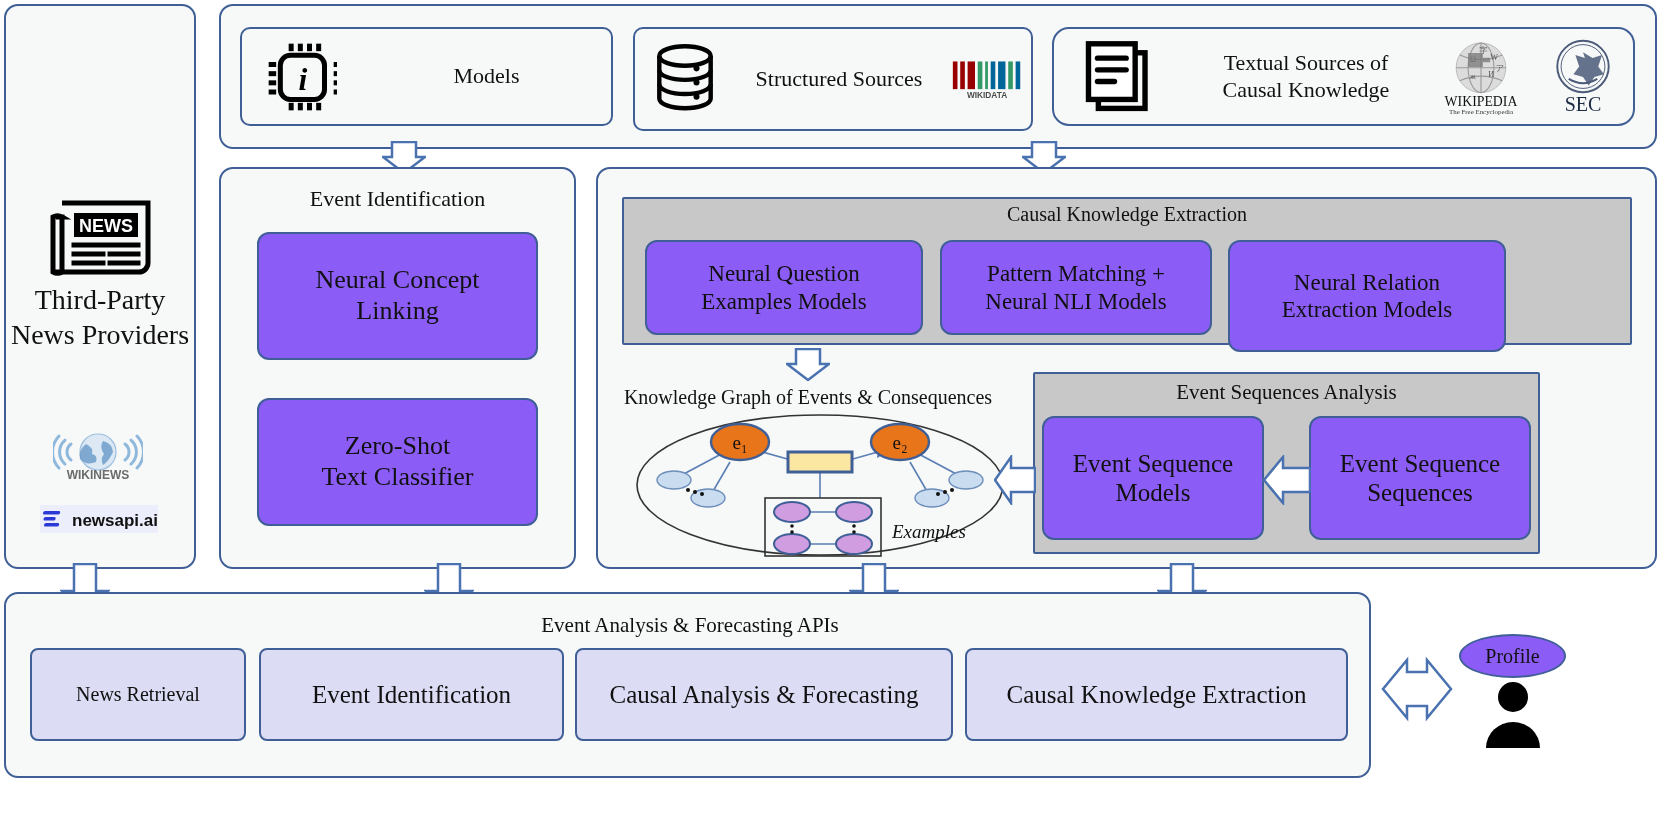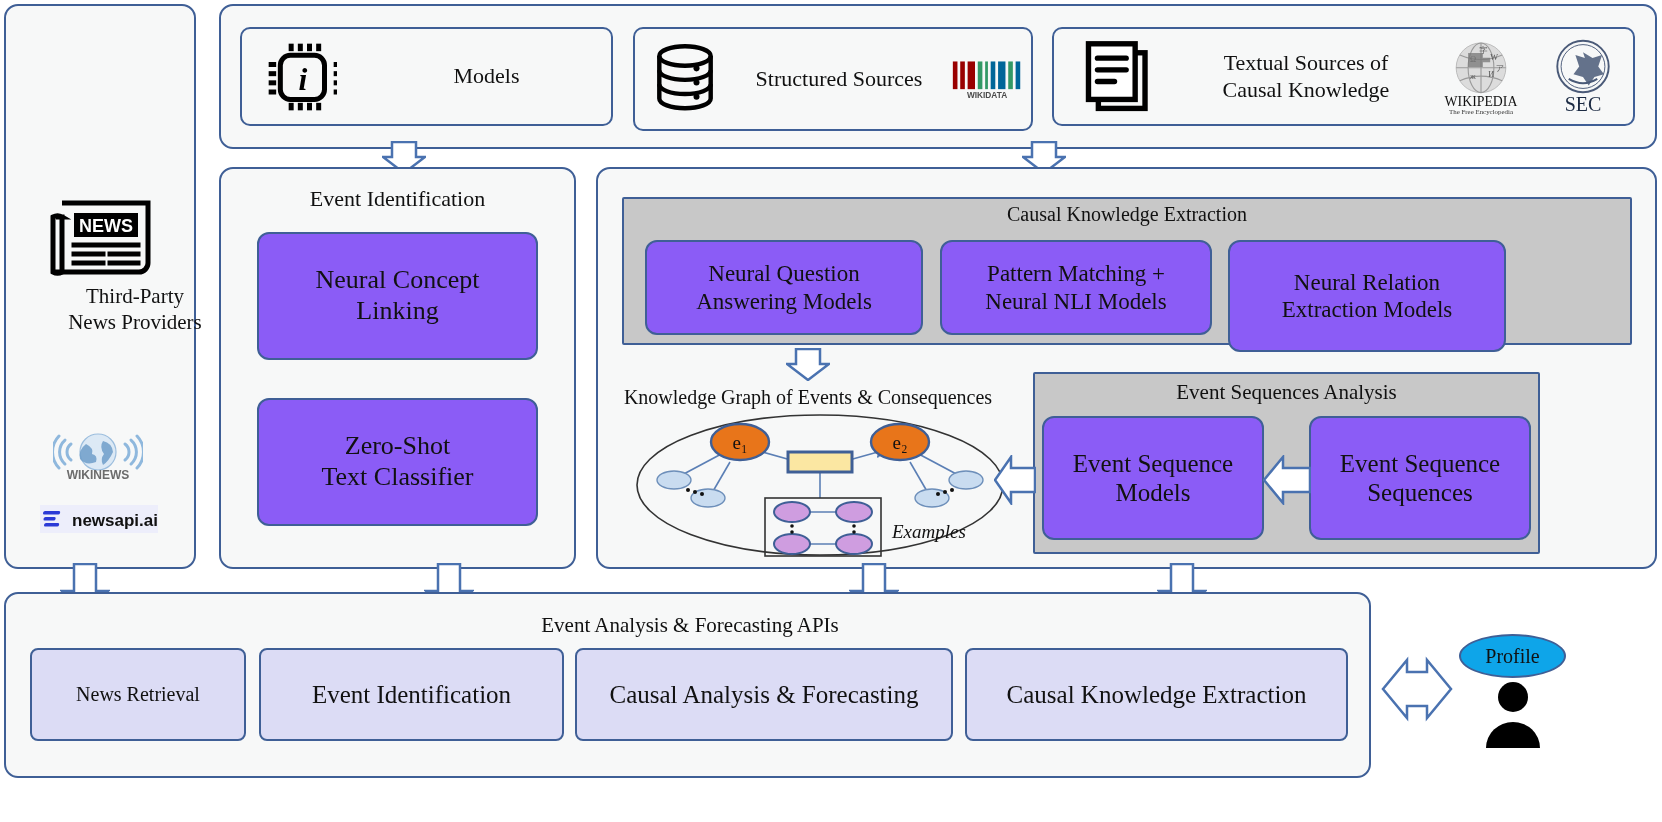--- a/index.html
+++ b/index.html
@@ -20,31 +20,31 @@
   }
   .lavbox{
     background:#dcdcf5;border:2px solid #3f5f96;border-radius:8px;
     display:flex;align-items:center;justify-content:center;text-align:center;
   }
   .ttl{ text-align:center; }
 
   
   #left-panel{left:4px;top:4px;width:192px;height:565px;}
   #news-icon{left:40px;top:195px;width:115px;height:85px;}
-  #left-caption{left:4px;top:283px;width:192px;text-align:center;font-size:21px;line-height:1.24;margin-left:35px;}
+  #left-caption{left:4px;top:283px;width:192px;text-align:center;font-size:28px;line-height:1.24;}
   #wikinews-logo{left:53px;top:428px;width:90px;height:72px;text-align:center;}
   #newsapi-logo{left:40px;top:505px;width:118px;height:28px;}
 
   
   #sources-row{left:219px;top:4px;width:1438px;height:145px;}
   .srcbox{background:#f7f8f8;border:2px solid #3f5f96;border-radius:10px;
           display:flex;align-items:center;}
   #src-nlm{left:240px;top:27px;width:373px;height:99px;}
   #src-struct{left:633px;top:27px;width:400px;height:104px;}
-  #src-text{left:1052px;top:27px;width:583px;height:99px;}
+  #src-text{left:1052px;top:27px;width:583px;height:99px;border-radius:17px;}
   .srclabel{font-size:22px;line-height:1.2;text-align:center;flex:1;}
 
   
   #ei-panel{left:219px;top:167px;width:357px;height:402px;}
   #ei-title{left:219px;top:186px;width:357px;font-size:22px;}
   #ei-box1{left:257px;top:232px;width:281px;height:128px;font-size:26px;}
   #ei-box2{left:257px;top:398px;width:281px;height:128px;font-size:26px;}
 
   
   #right-panel{left:596px;top:167px;width:1061px;height:402px;}
@@ -64,21 +64,21 @@
 
   
   #api-panel{left:4px;top:592px;width:1367px;height:186px;}
   #api-title{left:380px;top:613px;width:620px;font-size:21px;}
   #api-b1{left:30px;top:648px;width:216px;height:93px;font-size:20px;}
   #api-b2{left:259px;top:648px;width:305px;height:93px;font-size:25px;}
   #api-b3{left:575px;top:648px;width:378px;height:93px;font-size:25px;}
   #api-b4{left:965px;top:648px;width:383px;height:93px;font-size:25px;}
 
   #profile-ell{left:1459px;top:634px;width:107px;height:44px;
-     background:#0ea5e9;border:2px solid #3f5f96;border-radius:50%;
+     background:#8b5cf6;border:2px solid #3f5f96;border-radius:50%;
      display:flex;align-items:center;justify-content:center;font-size:20px;}
   #person-icon{left:1482px;top:680px;width:62px;height:68px;}
   #dbl-arrow{left:1381px;top:648px;width:72px;height:82px;}
 
   
   .downarrow{position:absolute;}
   #ar-nlm{left:382px;top:141px;width:44px;height:33px;}
   #ar-text{left:1022px;top:141px;width:44px;height:33px;}
   #ar-cke{left:786px;top:348px;width:44px;height:33px;}
   #ar-a1{left:60px;top:563px;width:50px;height:52px;}
@@ -290,21 +290,21 @@
   </div>
 </div>
 
 <div class="abs panel" id="right-panel"></div>
 
 <div class="abs greybox" id="cke-grey"></div>
 <div class="abs ttl" id="cke-title">Causal Knowledge Extraction</div>
 <div class="abs lightbox" id="cke-b1">
   <div>
     <div>Neural Question</div>
-    <div>Answering Models</div>
+    <div>Examples Models</div>
   </div>
 </div>
 <div class="abs lightbox" id="cke-b2">
   <div>
     <div>Pattern Matching +</div>
     <div>Neural NLI Models</div>
   </div>
 </div>
 <div class="abs lightbox" id="cke-b3">
   <div>

